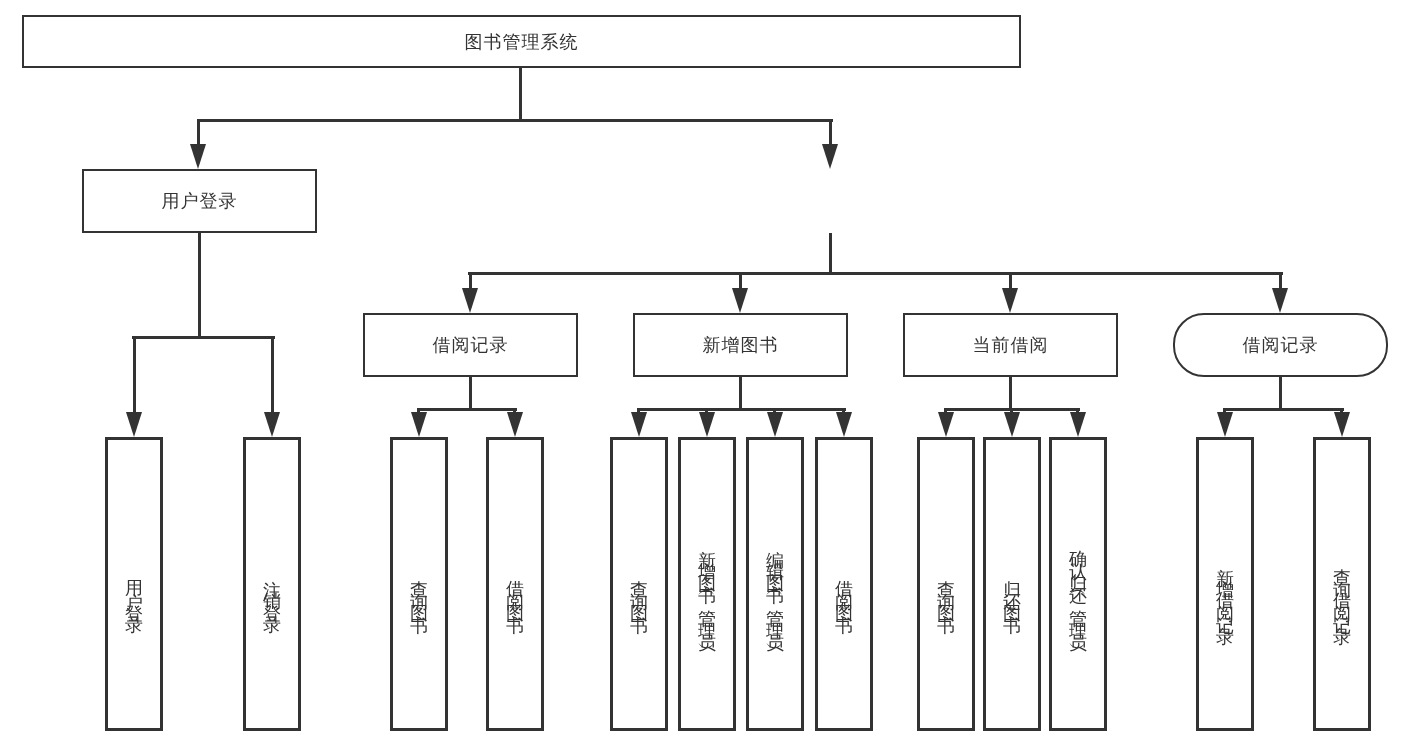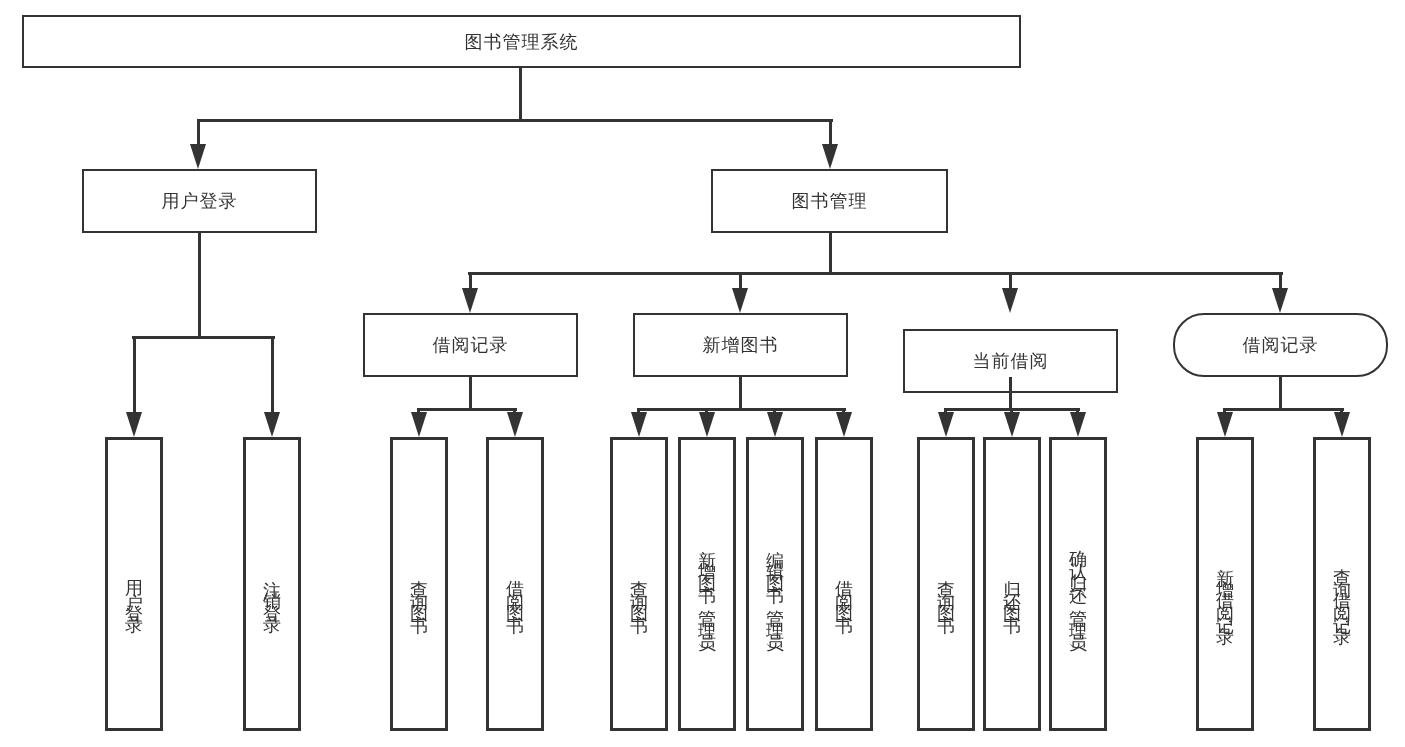--- a/index.html
+++ b/index.html
@@ -50,31 +50,28 @@
 
 <div class="canvas">
 
   <div class="box" style="left:22px; top:15px; width:999px; height:53px;">
     <span class="lbl">图书管理系统</span>
   </div>
 
   <div class="box" style="left:82px; top:169px; width:235px; height:64px;">
     <span class="lbl">用户登录</span>
   </div>
-  <div class="box" style="left:711px; top:169px; width:237px; height:64px;">
-    <span class="lbl">图书管理</span>
-  </div>
 
   <div class="box" style="left:363px; top:313px; width:215px; height:64px;">
     <span class="lbl">借阅记录</span>
   </div>
   <div class="box" style="left:633px; top:313px; width:215px; height:64px;">
     <span class="lbl">新增图书</span>
   </div>
-  <div class="box" style="left:903px; top:329px; width:215px; height:64px;">
+  <div class="box" style="left:903px; top:313px; width:215px; height:64px;">
     <span class="lbl">当前借阅</span>
   </div>
   <div class="box" style="left:1173px; top:313px; width:215px; height:64px;border-radius:31px;">
     <span class="lbl">借阅记录</span>
   </div>
 
   <div class="box leaf" style="left:105px; top:437px; width:58px; height:294px;">
     <span class="lbl">用户登录</span>
   </div>
   <div class="box leaf" style="left:243px; top:437px; width:58px; height:294px;">

